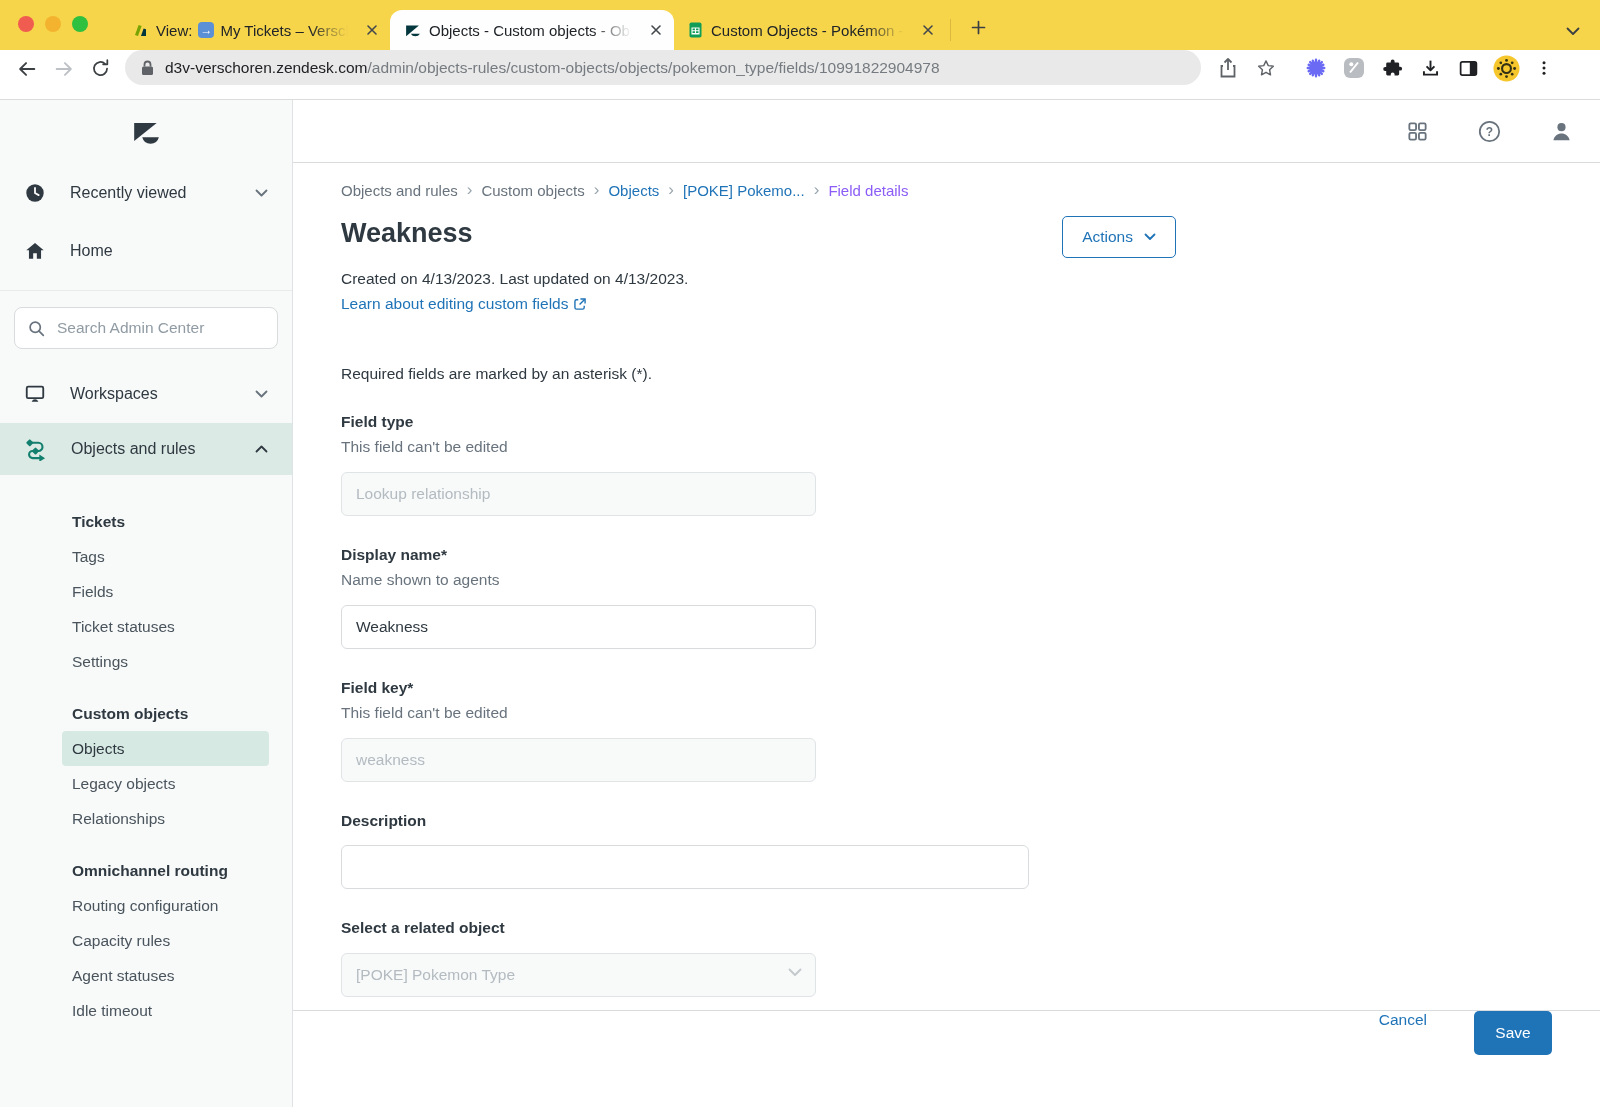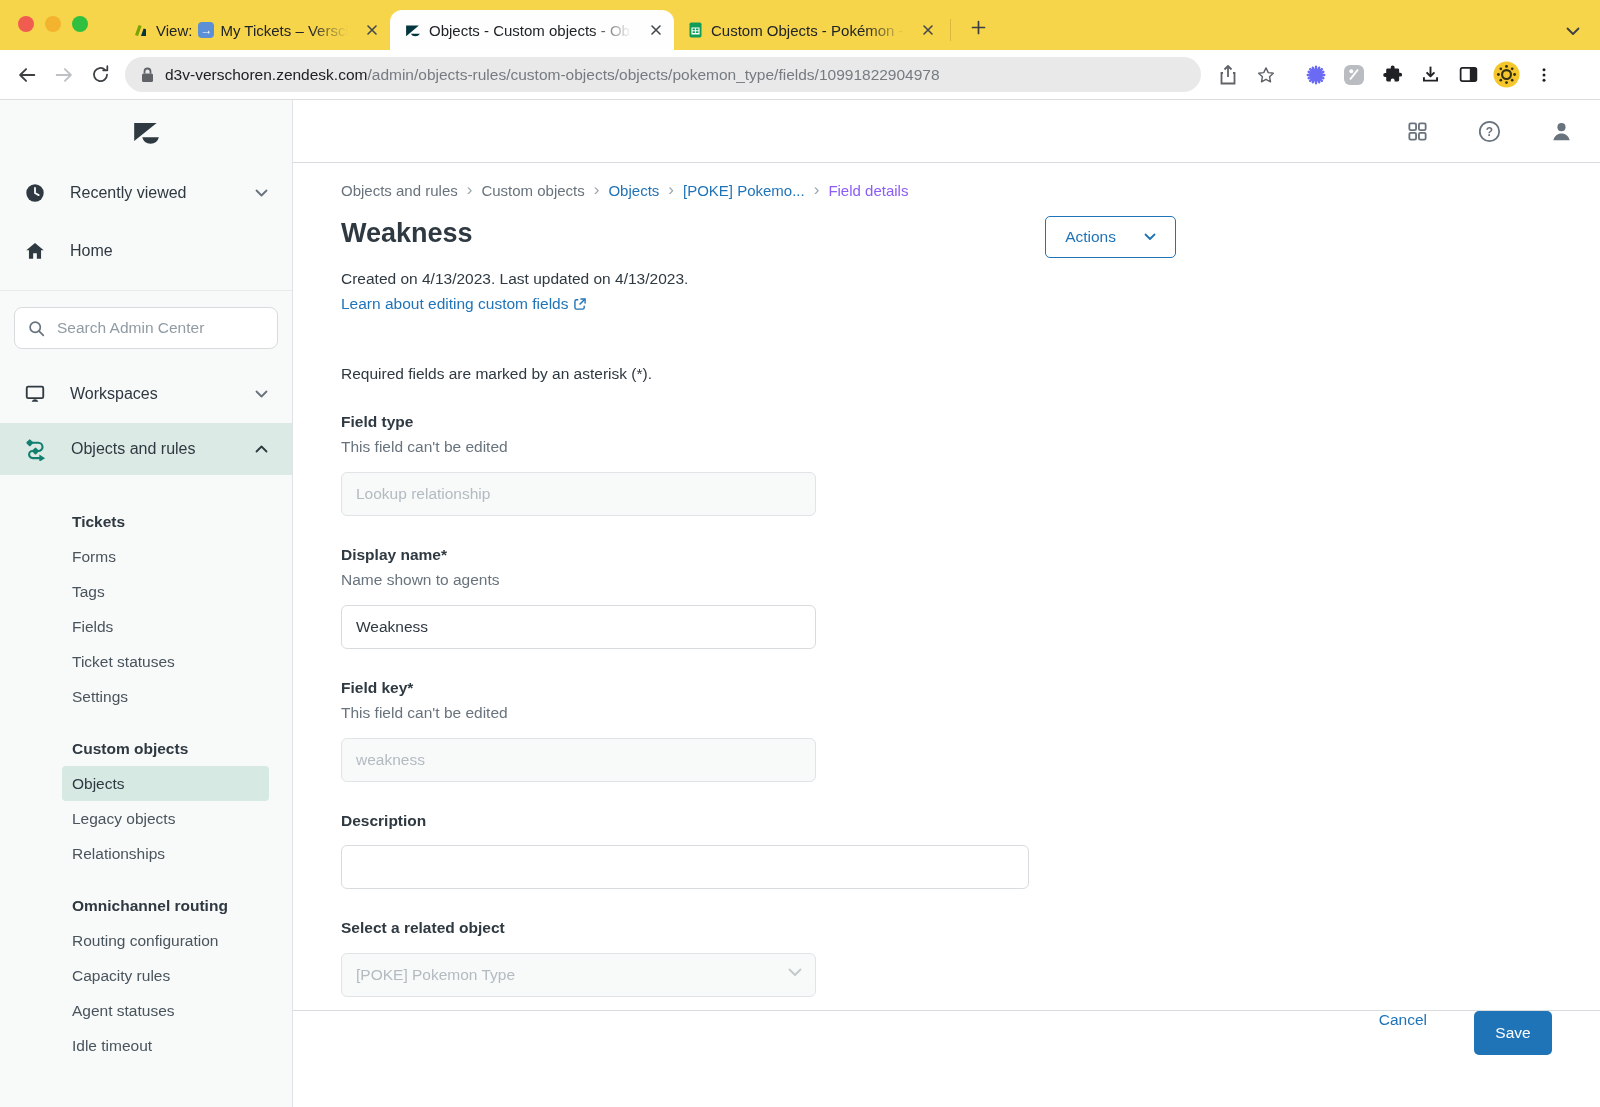--- a/index.html
+++ b/index.html
@@ -26,21 +26,21 @@
   .tab-title { flex:1; white-space:nowrap; overflow:hidden; display:flex; align-items:center; gap:6px;
     -webkit-mask-image:linear-gradient(90deg,#000 78%,transparent 97%);
             mask-image:linear-gradient(90deg,#000 78%,transparent 97%); }
   .arrow-badge { display:inline-flex; width:16px; height:16px; border-radius:4px; background:#5b8fd6;
     color:#fff; font-size:12px; align-items:center; justify-content:center; flex:0 0 auto; }
   .tab-close { width:20px; height:20px; display:flex; align-items:center; justify-content:center; flex:0 0 auto; border-radius:50%; }
   .tab-sep { width:1px; height:22px; background:#dcb83f; margin:0 6px 9px 4px; }
   .newtab { width:30px; height:30px; margin:0 0 8px 6px; display:flex; align-items:center; justify-content:center; border-radius:50%; }
   .chrome-chev { position:absolute; right:20px; bottom:14px; }
   
-  .toolbar { height:50px; background:#fff; border-bottom:1px solid #dcdcdc; display:flex; align-items:center; padding:0 10px 0 8px; }
+  .toolbar { height:50px; background:#fff; border-bottom:1px solid #dcdcdc; display:flex; padding:0 10px 0 8px; }
   .nav-btn { width:37px; height:37px; display:flex; align-items:center; justify-content:center; border-radius:50%; flex:0 0 auto; }
   .urlbar {
     width:1076px; height:35px; background:#e9e9e9; border-radius:18px; margin-left:6px;
     display:flex; align-items:center; padding:0 16px; gap:11px; font-size:15.5px; overflow:hidden;
   }
   .url-text { white-space:nowrap; overflow:hidden; }
   .url-domain{ color:#202124; } .url-path{ color:#757b80; }
   .tb-ico { width:38px; height:36px; display:flex; align-items:center; justify-content:center; flex:0 0 auto; }
   
   .app { display:flex; height:1007px; }
@@ -66,21 +66,21 @@
   .mh-ico { width:26px; height:26px; display:flex; align-items:center; justify-content:center; }
   .content { flex:1; padding:18px 0 0 48px; overflow:hidden; }
   .container { width:835px; }
   .breadcrumb { display:flex; align-items:center; gap:9px; font-size:15px; color:#68737d; }
   .bc-sep { color:#9aa6ad; font-size:17px; line-height:1; padding-bottom:2px; }
   .bc-link { color:#1f73b7; cursor:pointer; }
   .bc-current { color:#8b5cf6; }
   .title-row { display:flex; justify-content:space-between; align-items:flex-start; margin-top:16px; }
   .page-title { font-size:27px; font-weight:600; color:#2f3941; margin:0; line-height:34px; }
   .actions-btn { height:42px; border:1px solid #1f73b7; border-radius:5px; background:#fff; color:#1f73b7;
-    font-size:15.5px; font-family:inherit; display:flex; align-items:center; gap:28px; padding:0 19px; cursor:pointer; }
+    font-size:15.5px; font-family:inherit; display:flex; align-items:center; gap:11px; padding:0 19px; cursor:pointer; }
   .meta { margin-top:12px; font-size:15.5px; color:#2f3941; }
   .learn { margin-top:7px; display:flex; align-items:center; gap:5px; font-size:15.5px; color:#1f73b7; cursor:pointer; width:fit-content; }
   .note { margin-top:52px; font-size:15.5px; color:#2f3941; }
   .fgroup { margin-top:30px; }
   .flabel { font-size:15.5px; font-weight:700; color:#2f3941; }
   .fhint { font-size:15.5px; color:#68737d; margin-top:7px; }
   .finput {
     display:block; margin-top:16px; width:475px; height:44px; border:1px solid #d8dcde; border-radius:6px;
     padding:0 14px; font-size:15.5px; font-family:inherit; color:#2f3941; background:#fff; outline:none;
   }
@@ -344,21 +344,20 @@
       <span>Objects and rules</span>
       <span class="chev">
         <svg width="13" height="8" viewBox="0 0 13 8">
             <path d="M1.5 6.5 L6.5 1.5 L11.5 6.5" stroke="#2f3941" stroke-width="1.8" fill="none" stroke-linecap="round" stroke-linejoin="round"></path>
           </svg>
       </span>
     </div>
 
     <div class="sub-list">
       <div class="sub-header">Tickets</div>
-      <div class="sub-item">Forms</div>
       <div class="sub-item">Tags</div>
       <div class="sub-item">Fields</div>
       <div class="sub-item">Ticket statuses</div>
       <div class="sub-item">Settings</div>
 
       <div class="sub-header gap">Custom objects</div>
       <div class="sub-item selected">Objects</div>
       <div class="sub-item">Legacy objects</div>
       <div class="sub-item">Relationships</div>
 

